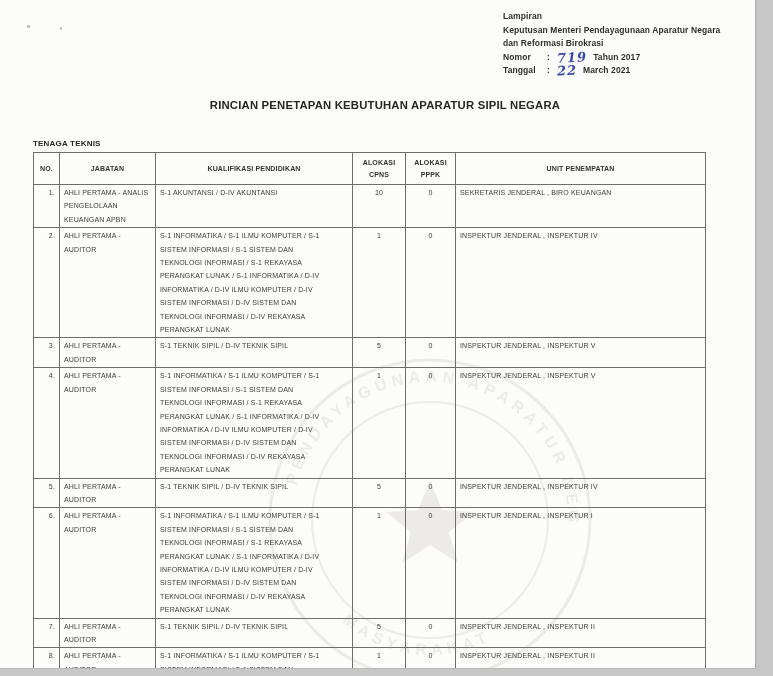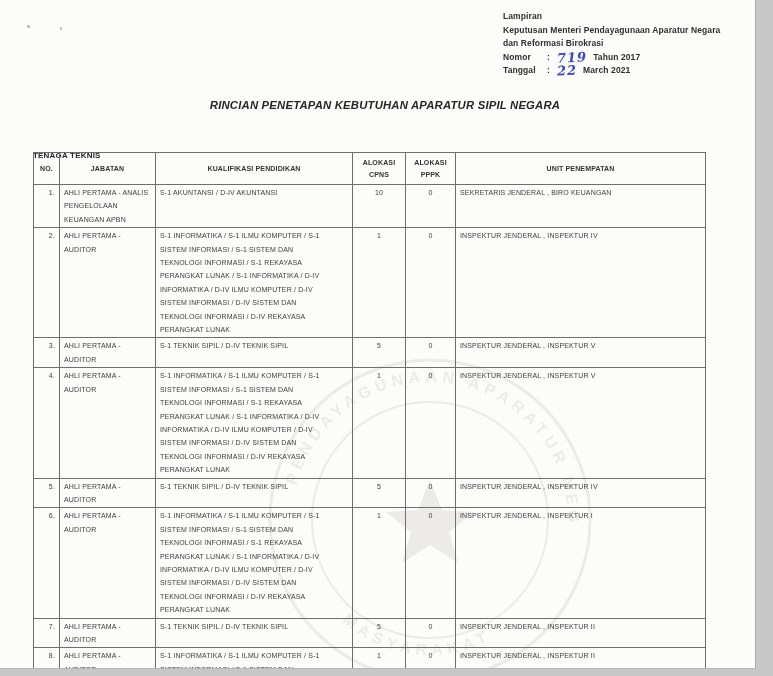--- a/index.html
+++ b/index.html
@@ -35,25 +35,25 @@
   .handwritten {
     font-family:"DejaVu Serif", serif;
     font-style:italic; font-weight:bold;
     font-size:13px; line-height:10px;
     display:inline-block; transform:rotate(-3deg);
     margin:0 6px 0 0; letter-spacing:1px;
   }
   .title-block {
     position:absolute; left:0; top:99px; width:770px;
     text-align:center; font-weight:bold; color:#262626;
-    font-size:11.3px; line-height:13.4px; letter-spacing:.2px;font-style:italic;
+    font-size:11.3px; line-height:13.4px; letter-spacing:.2px;
   }
   .section-label {
     position:absolute; left:33px; top:139px;
-    font-size:8px; font-weight:bold; color:#262626; letter-spacing:.2px;margin-top:12px;
+    font-size:8px; font-weight:bold; color:#262626; letter-spacing:.2px;
   }
   table.main {
     position:absolute; left:33px; top:152px;
     width:672px; border-collapse:collapse; table-layout:fixed;
     background:transparent;
   }
   table.main th, table.main td {
     border:1px solid #6e6e6e;
     font-size:7px; color:#3c3c3c;
     vertical-align:top; padding:1px 4px;

